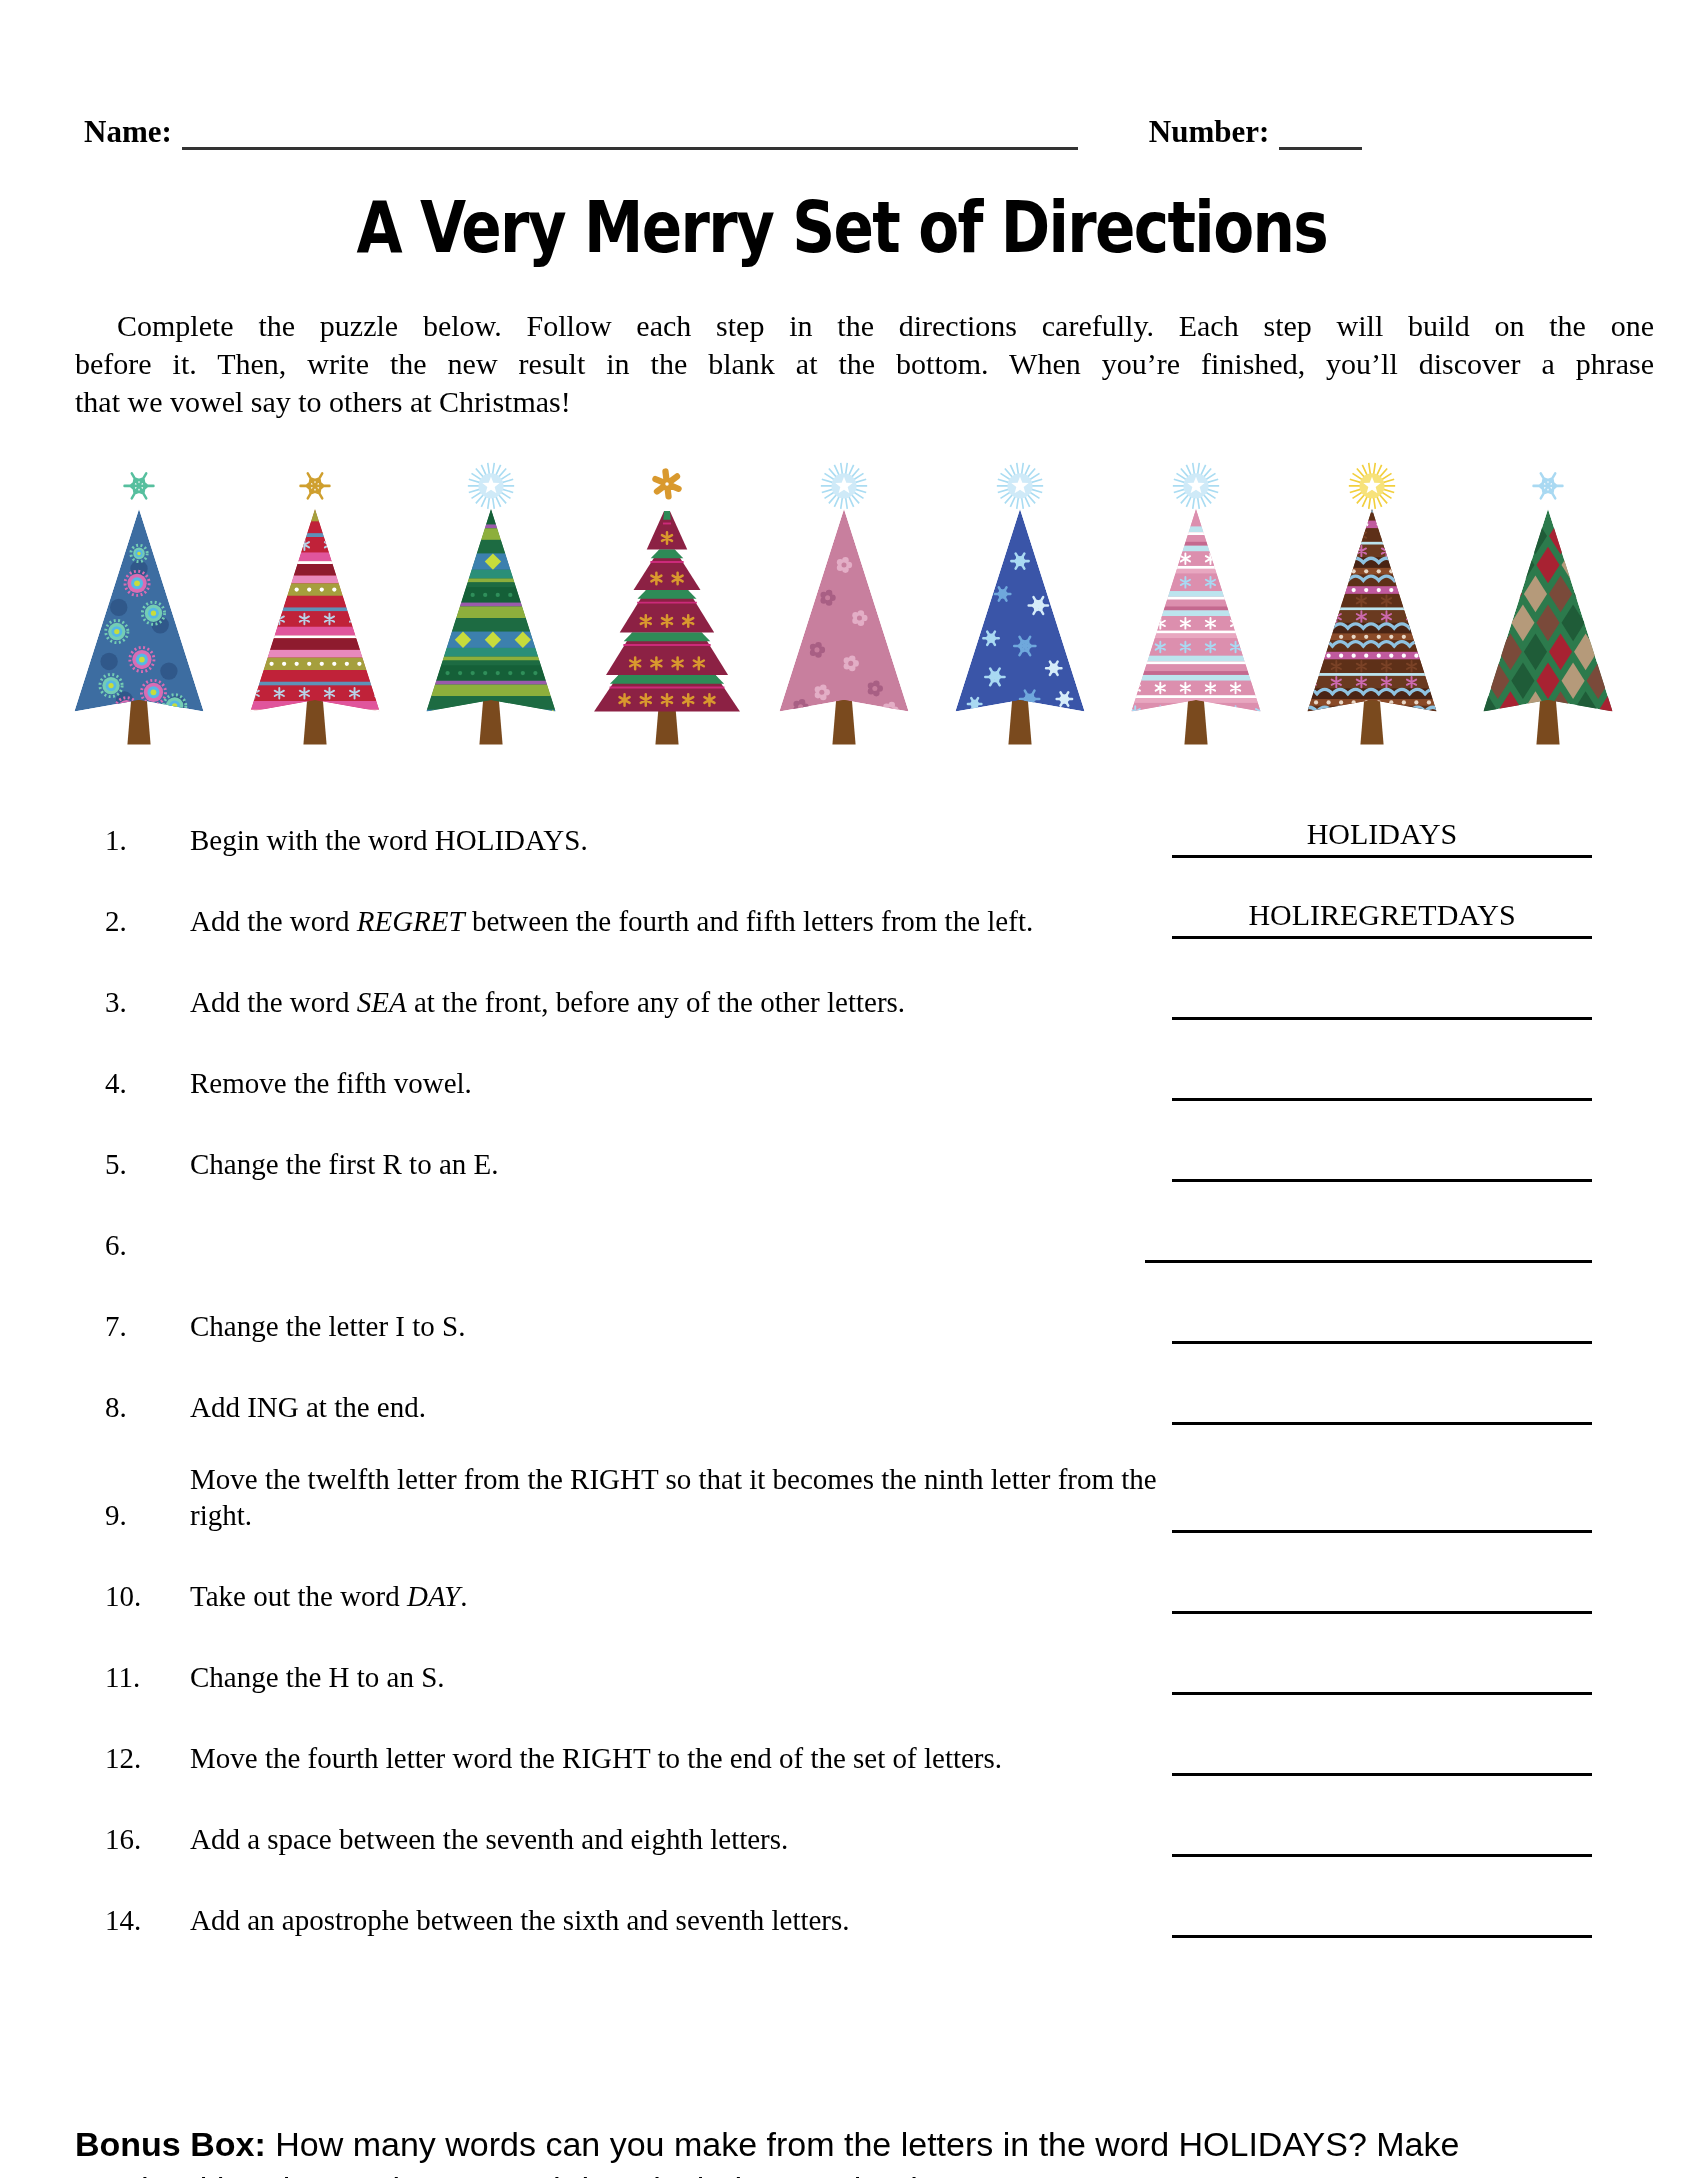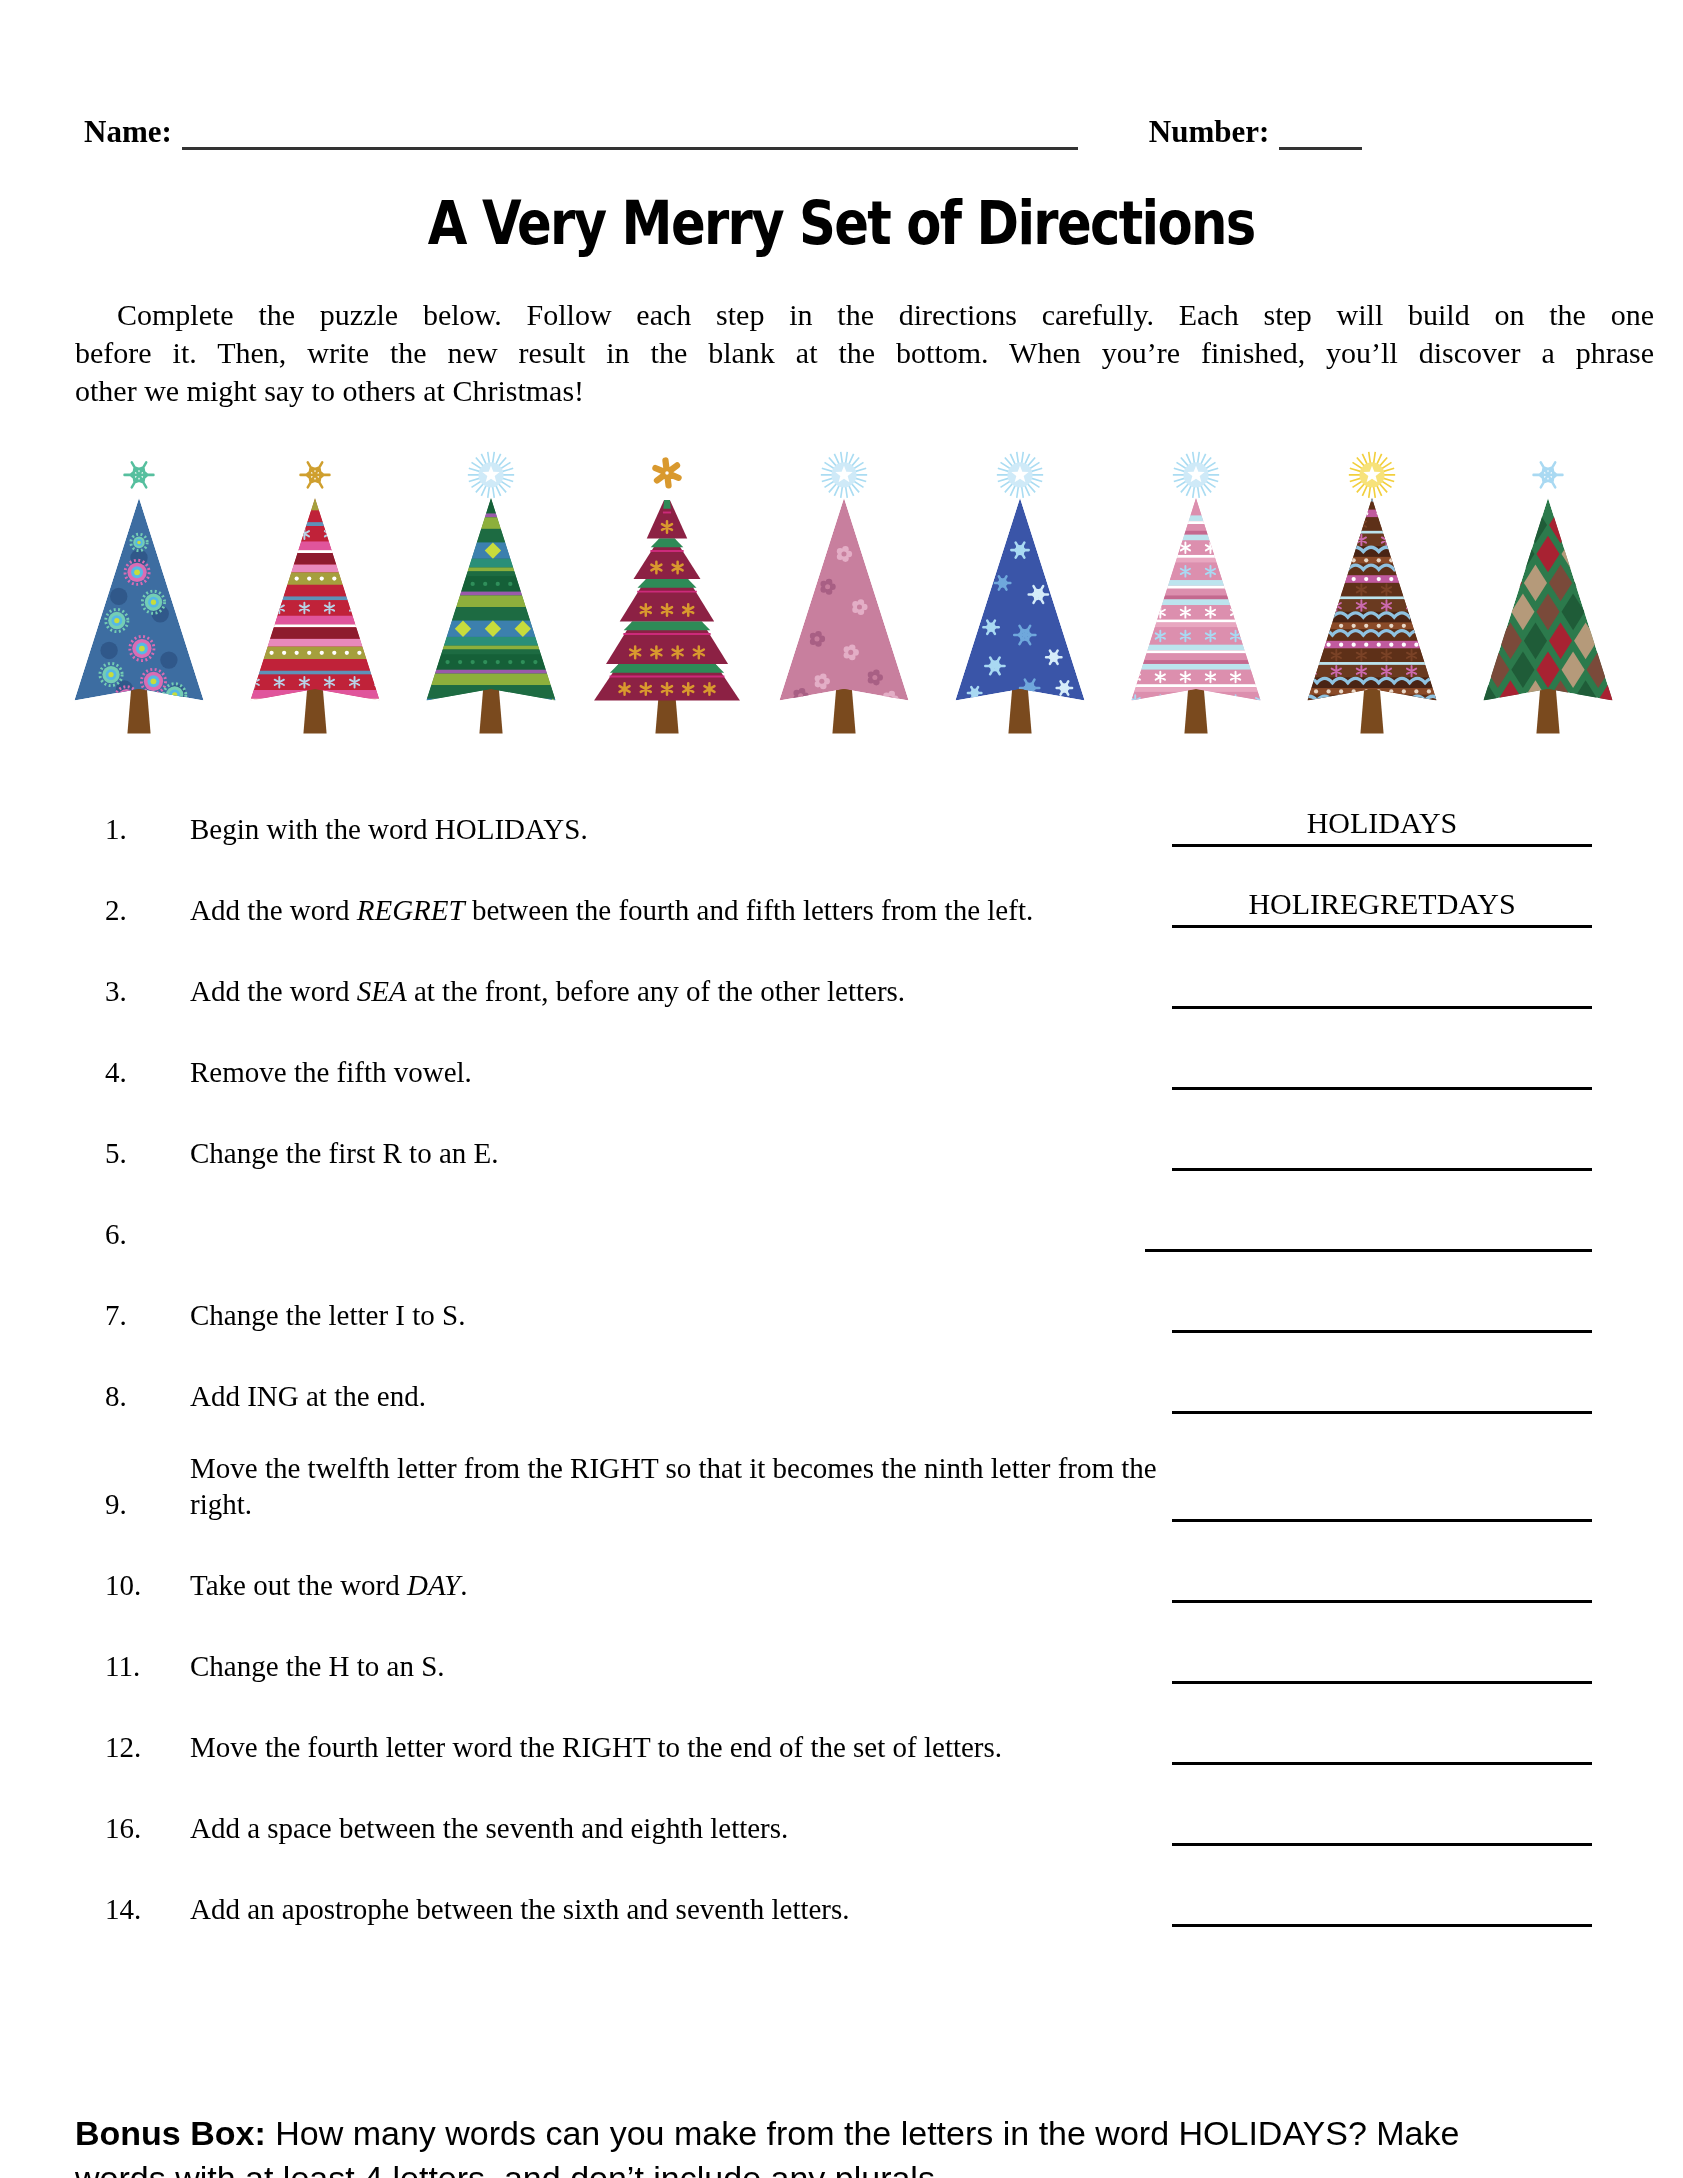--- a/index.html
+++ b/index.html
@@ -9,21 +9,21 @@
   
   .header{display:flex;align-items:flex-end;margin:111px 0 0 84px;
           font-weight:bold;font-size:31px;}
   .fill-line{border-bottom:3px solid #333;height:36px;}
   .name-line{width:896px;margin-left:10px;}
   .number-label{margin-left:71px;}
   .number-line{width:83px;margin-left:10px;}
 
   
   h1{margin:40px 0 0;text-align:center;font-family:"DejaVu Sans",sans-serif;
-     font-size:61px;font-weight:bold;line-height:1.08;}
+     font-size:71px;font-weight:bold;line-height:1.08;}
   h1 span{display:inline-block;transform:scaleX(.84);transform-origin:center;
           white-space:nowrap;letter-spacing:-2px;}
 
   
   .intro{margin:40px 29px 0 75px;font-size:30px;line-height:38px;}
   .intro .jline{text-align:justify;text-align-last:justify;}
   .intro .first{text-indent:42px;}
 
   
   .trees{display:flex;justify-content:space-between;align-items:flex-end;
@@ -53,21 +53,21 @@
   <span class="fill-line name-line"></span>
   <span class="number-label">Number:</span>
   <span class="fill-line number-line"></span>
 </div>
 
 <h1><span>A Very Merry Set of Directions</span></h1>
 
 <div class="intro">
   <div class="jline first">Complete the puzzle below. Follow each step in the directions carefully. Each step will build on the one</div>
   <div class="jline">before it. Then, write the new result in the blank at the bottom. When you’re finished, you’ll discover a phrase</div>
-  <div>other we might say to others at Christmas!</div>
+  <div>that we vowel say to others at Christmas!</div>
 </div>
 
 <div class="trees" id="tree-row">
     <svg viewBox="0 0 170 300" width="164" height="297">
       <polygon points="77,246 93,246 97,294 73,294" fill="#7a4a1e"></polygon>
       <clipPath id="tc0">
         <path d="M85 50 L152 260 L85 248 L18 260 Z"></path>
       </clipPath>
       <g clip-path="url(#tc0)">
         <path d="M85 50 L152 260 L85 248 L18 260 Z" fill="#3d6da1"></path>

